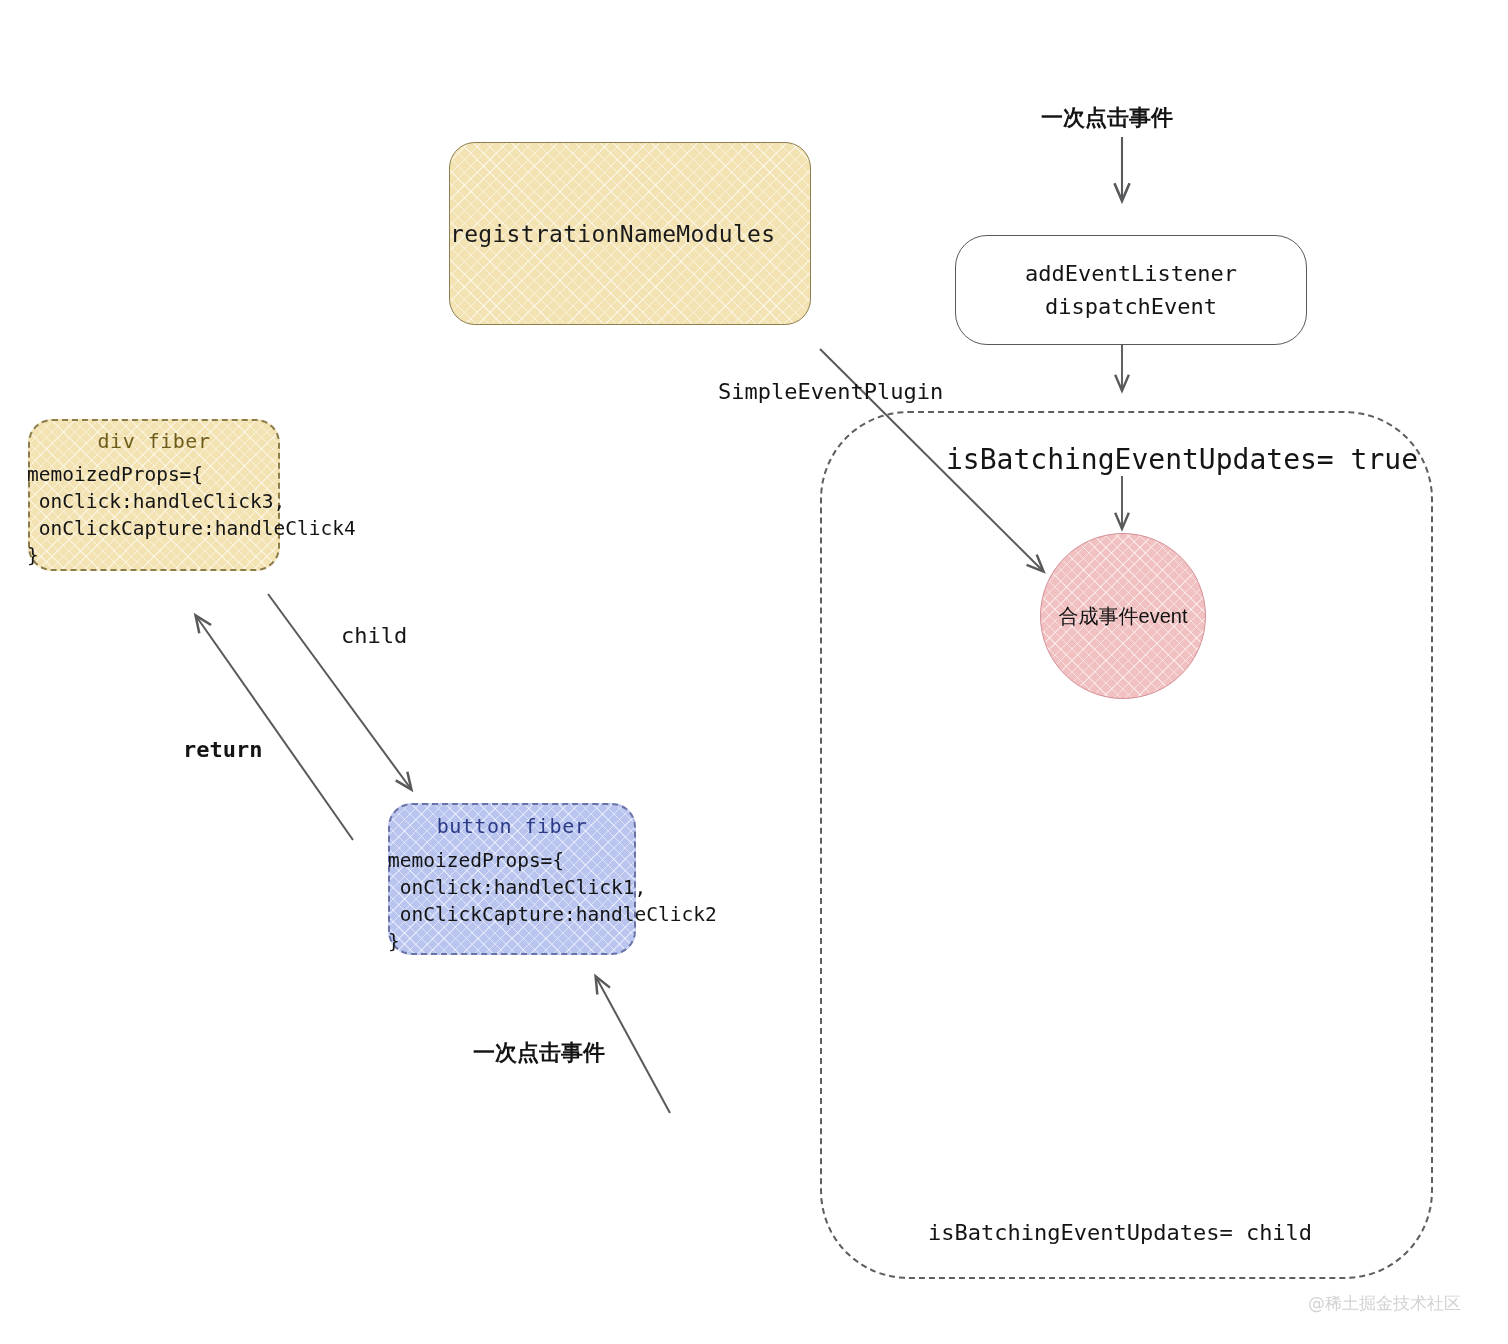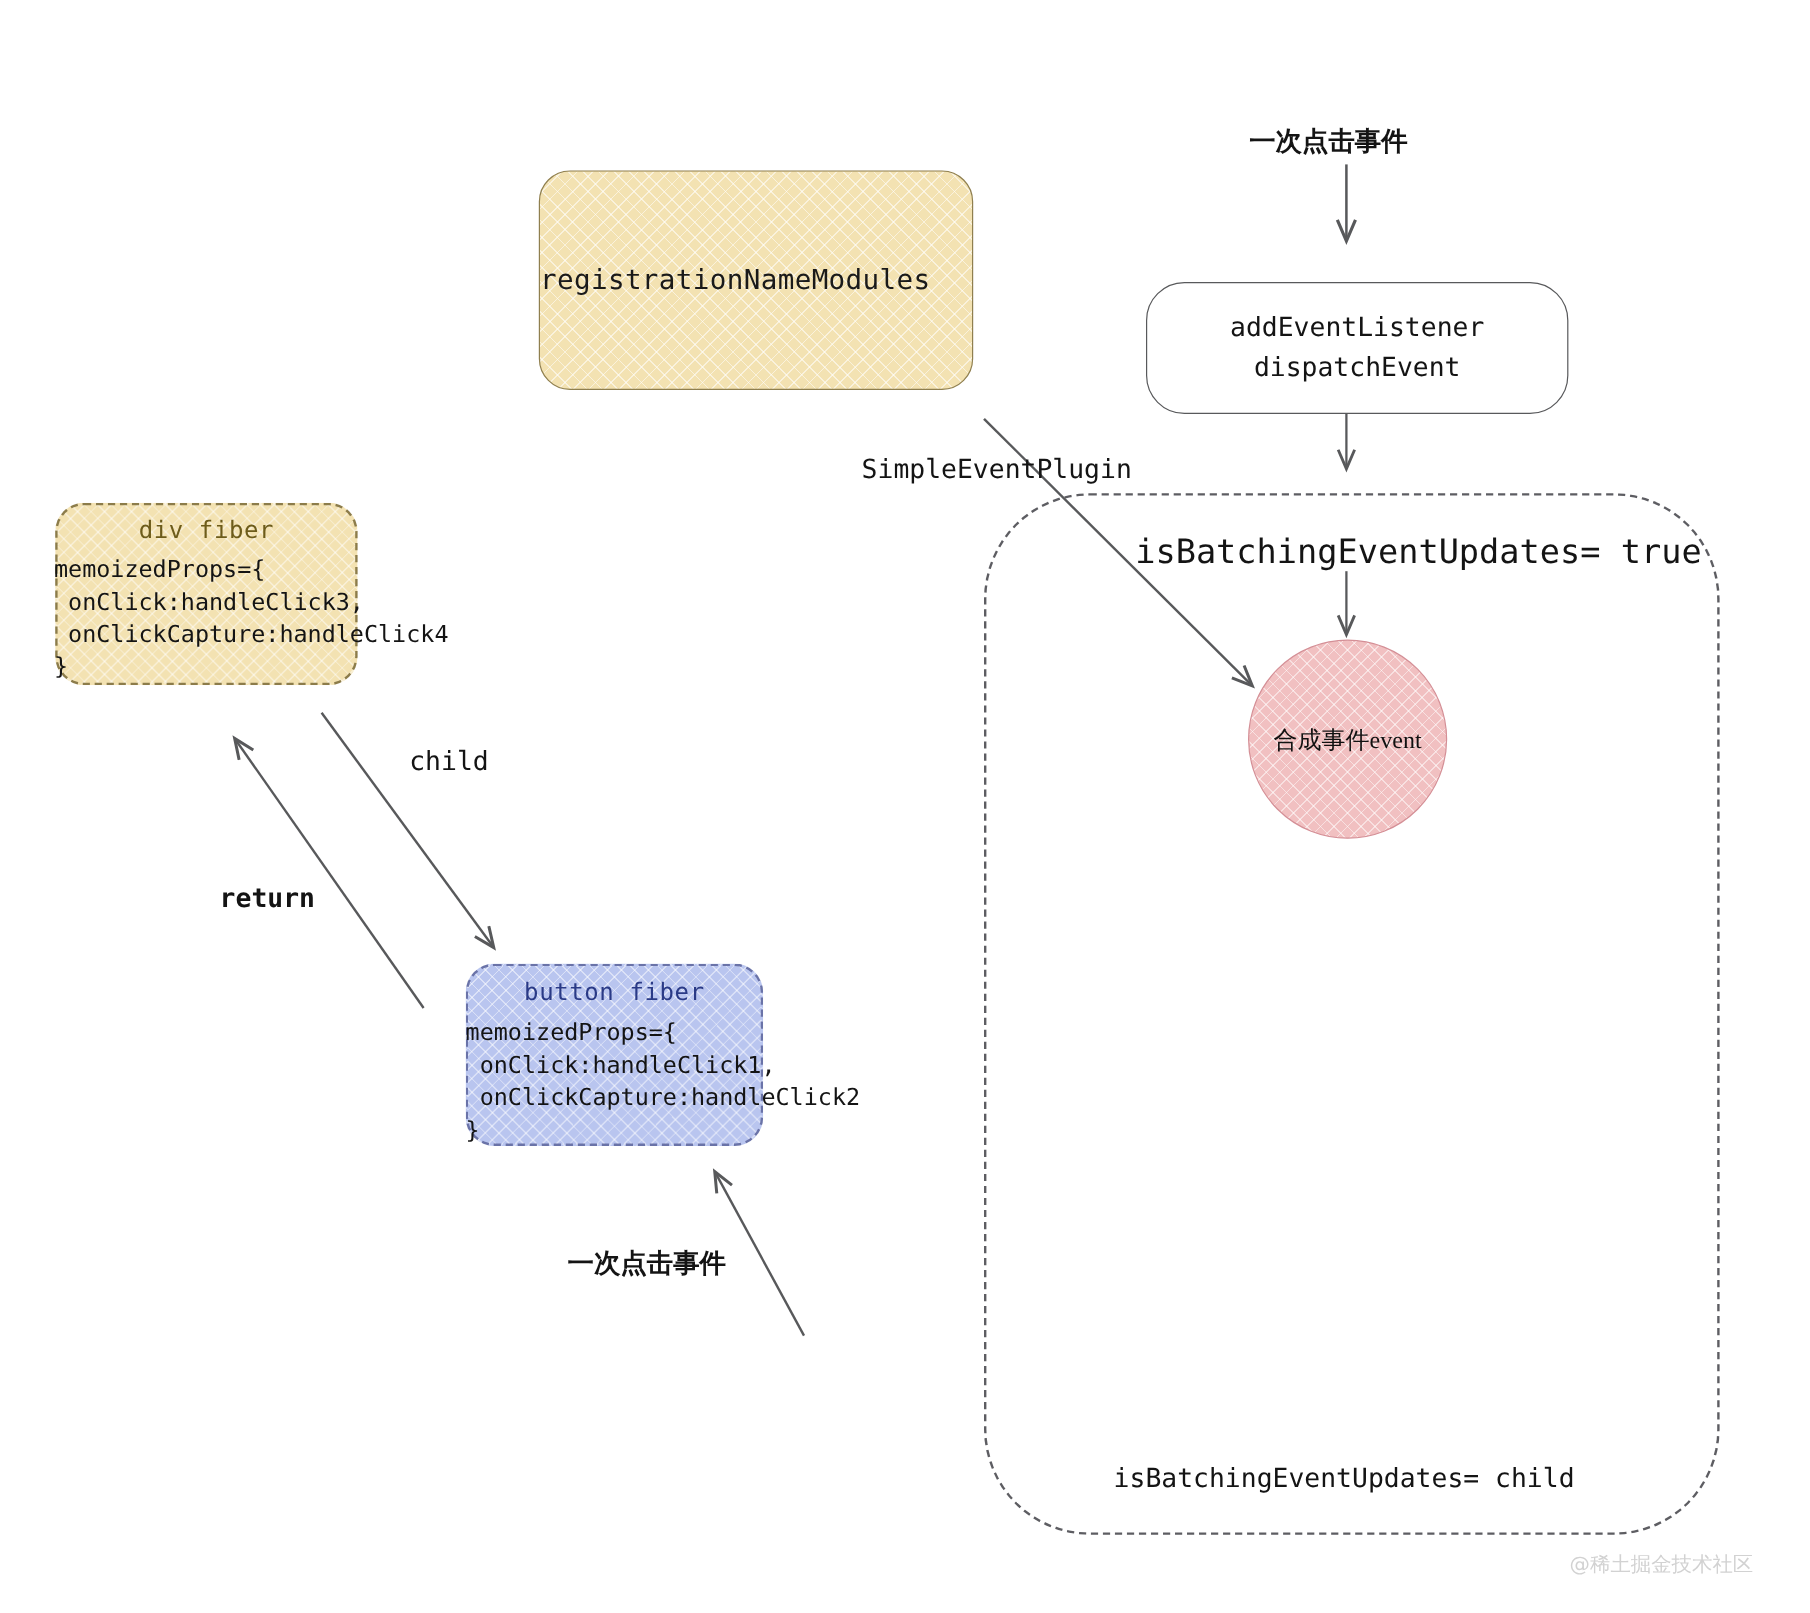--- a/index.html
+++ b/index.html
@@ -64,21 +64,21 @@
     gap: 10px;
     margin-top: 32px;
   }
   #listener-box .label {
     font-size: 22px;
     color: #141414;
     line-height: 1.05;
   }
   
   #div-fiber {
-    left: 46px;
+    left: 28px;
     top: 419px;
     width: 252px;
     height: 152px;
     border: 2px dashed #8c7c4a;
     border-radius: 24px;
     background-color: #f3e2b2;
     background-image:
       repeating-linear-gradient(45deg, rgba(255,255,255,0.5) 0 1px, rgba(255,255,255,0) 1px 8px),
       repeating-linear-gradient(-45deg, rgba(255,255,255,0.5) 0 1px, rgba(255,255,255,0) 1px 8px);
   }
@@ -141,21 +141,21 @@
     border-radius: 50%;
     background-color: #f1c0c1;
     background-image:
       repeating-linear-gradient(45deg, rgba(255,255,255,0.5) 0 1px, rgba(255,255,255,0) 1px 8px),
       repeating-linear-gradient(-45deg, rgba(255,255,255,0.5) 0 1px, rgba(255,255,255,0) 1px 8px);
     display: flex;
     align-items: center;
     justify-content: center;
   }
   #event-circle .label {
-    font-family: Liberation Serif, serif;
+    font-family: Liberation Sans, sans-serif;
     font-size: 20px;
     color: #111111;
     font-weight: 500;
   }
   
   #batch-container {
     left: 820px;
     top: 411px;
     width: 613px;
     height: 868px;

